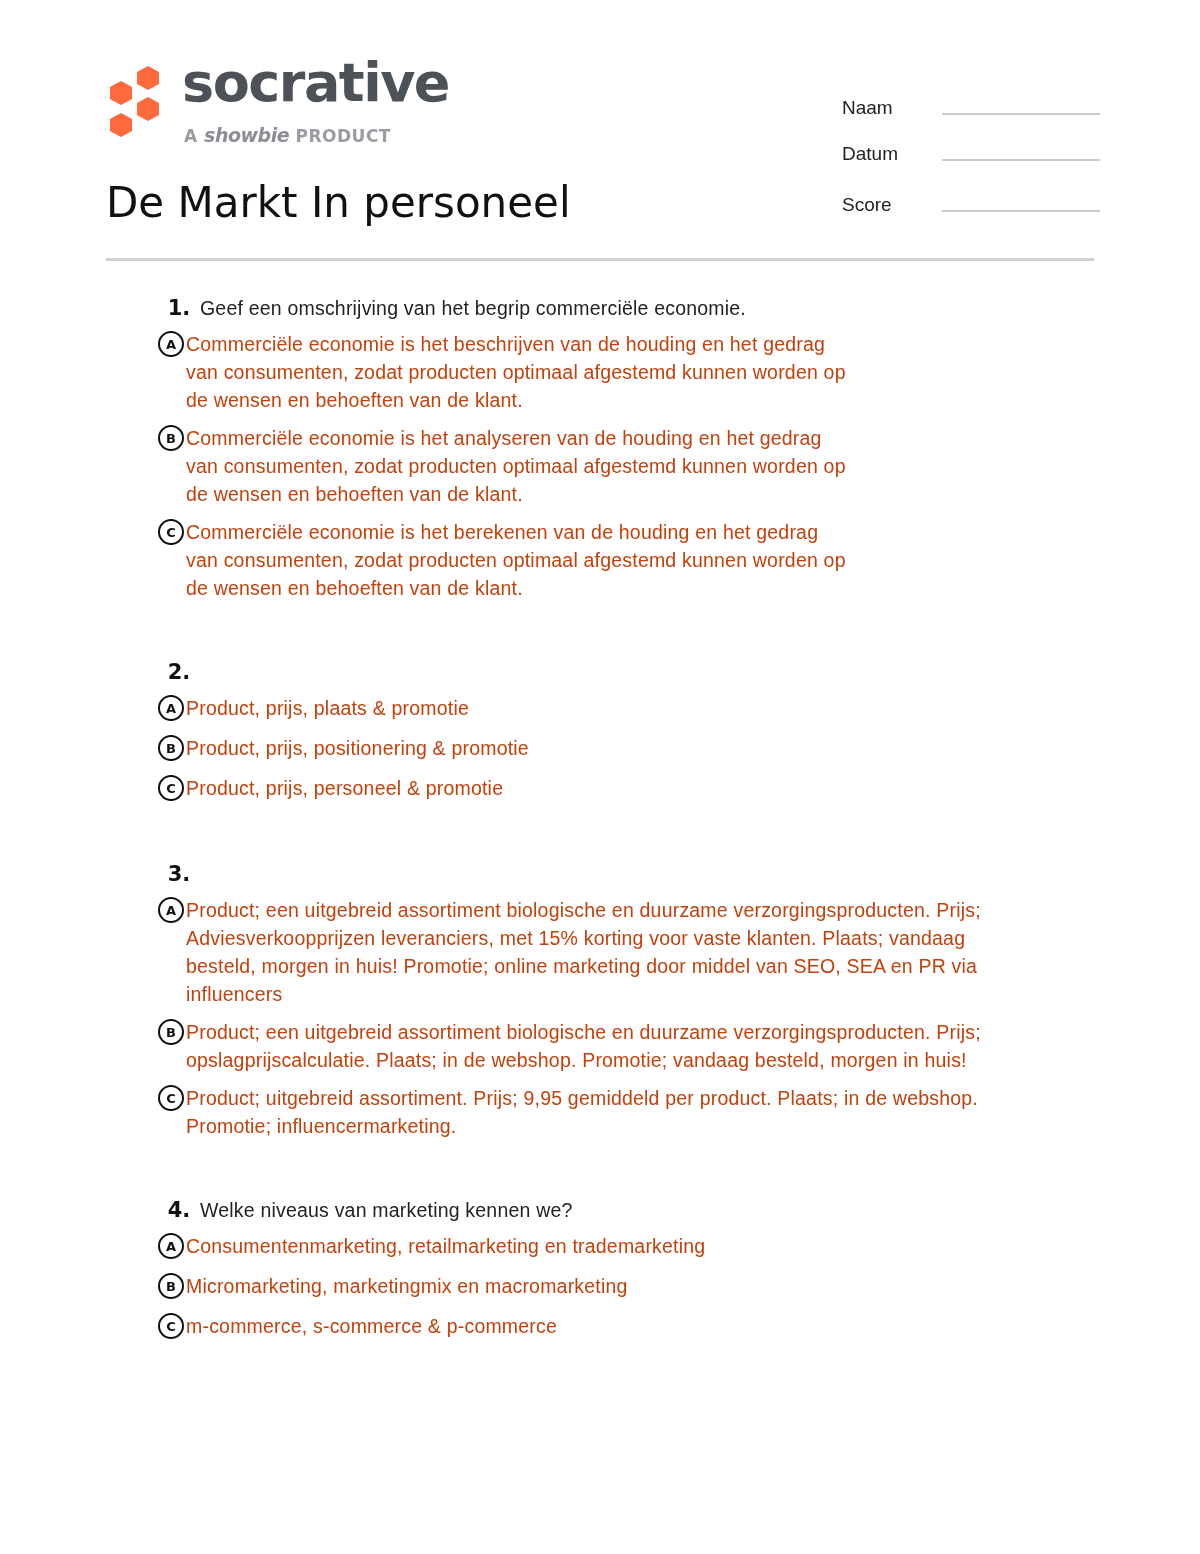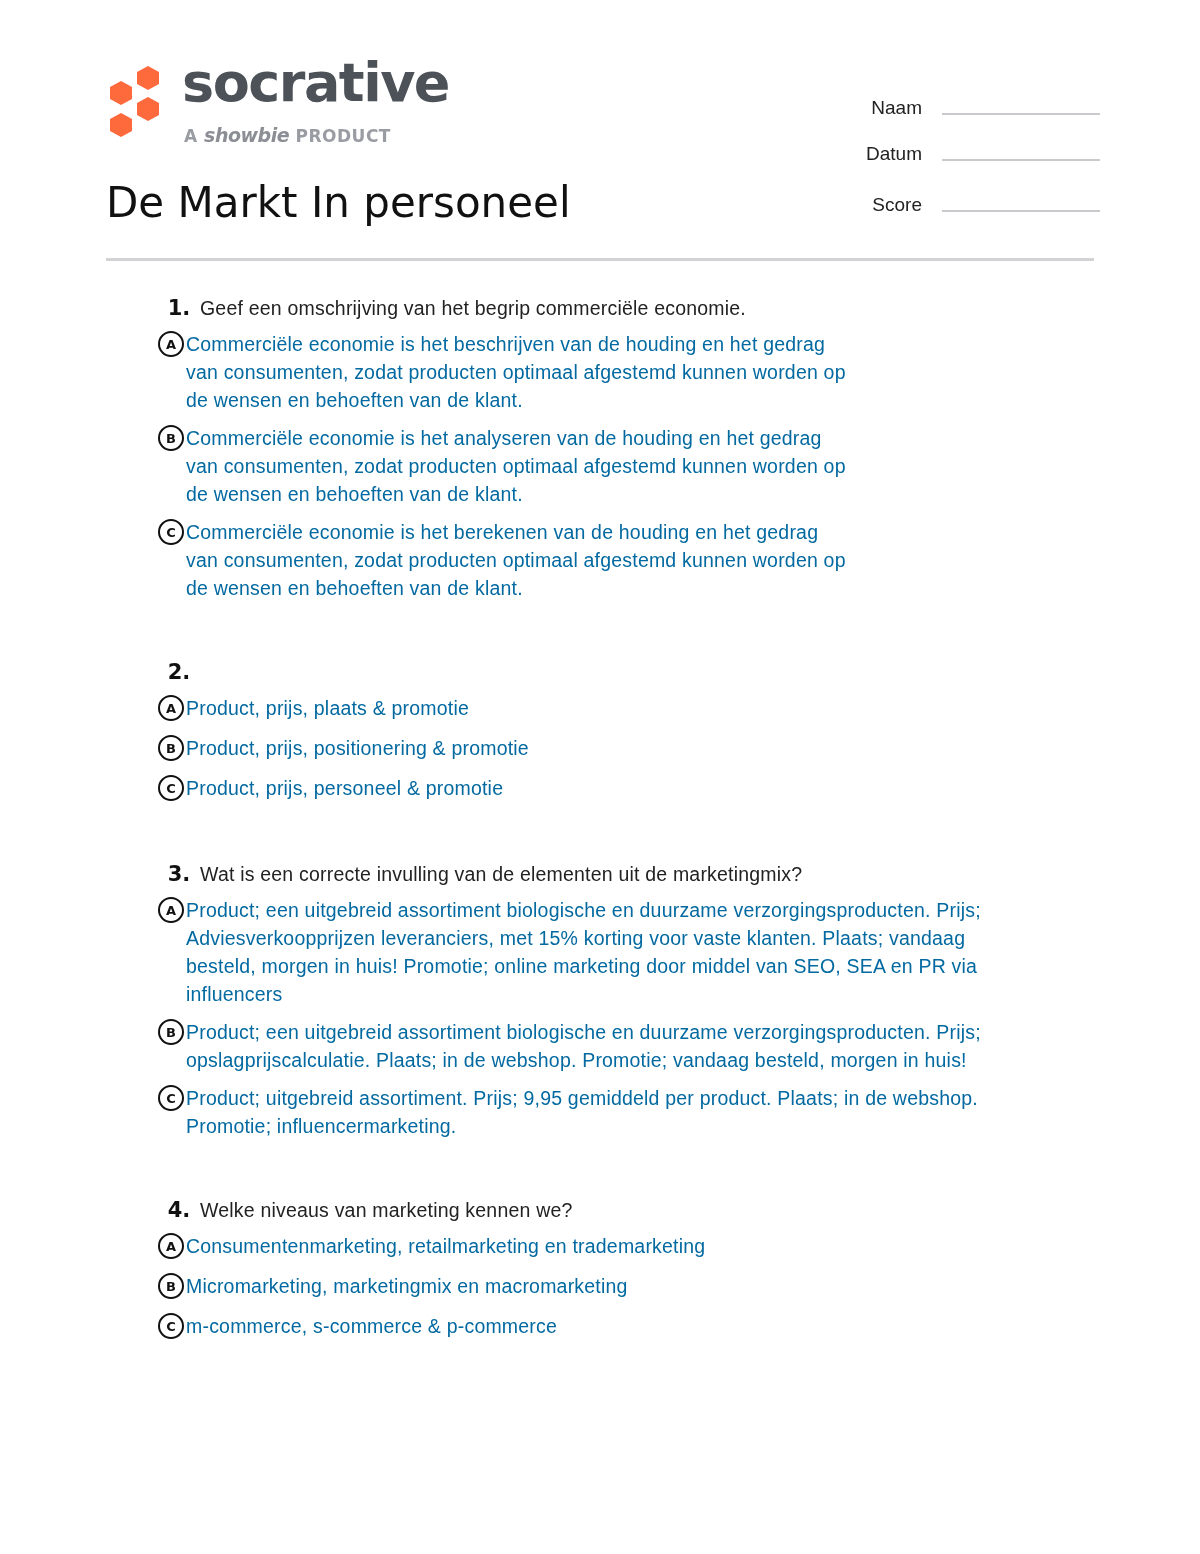--- a/index.html
+++ b/index.html
@@ -5,34 +5,34 @@
   html, body { margin: 0; padding: 0; background: #ffffff; }
   body { width: 1200px; height: 1554px; position: relative; overflow: hidden; font-family: "Liberation Sans", "DejaVu Sans", sans-serif; color: #1a1a1a; }
 
   .logo { position: absolute; left: 104px; top: 64px; width: 360px; height: 84px; }
   .logo-mark { position: absolute; left: 0; top: 0; width: 62px; height: 80px; }
   .logo-word { position: absolute; left: 78px; top: -8px; font-family: "DejaVu Sans", sans-serif; font-weight: bold; font-size: 54px; letter-spacing: -1.5px; color: #4d5259; line-height: 1; }
   .logo-sub { position: absolute; left: 80px; top: 60px; font-family: "DejaVu Sans", sans-serif; font-weight: bold; font-size: 17px; color: #9a9ca3; letter-spacing: 0.5px; white-space: nowrap; }
   .logo-sub .brand { color: #8c8e95; font-style: italic; letter-spacing: -0.5px; font-size: 19px; }
 
   .field { position: absolute; display: flex; align-items: flex-end; }
-  .field-label { font-size: 19px; color: #222; text-align: right; width: 80px; margin-right: 20px; line-height: 1; }
+  .field-label { font-size: 19px; color: #222; text-align: left; width: 80px; margin-right: 20px; line-height: 1; }
   .field-line { width: 158px; height: 2px; background: #c9cacd; margin-bottom: 2px; }
 
   .title { position: absolute; left: 106px; top: 180px; font-family: "DejaVu Sans", sans-serif; font-size: 42px; font-weight: 500; color: #111; letter-spacing: 0px; line-height: 1.1; }
   .divider { position: absolute; left: 106px; top: 258px; width: 988px; height: 3px; background: #d3d3d6; }
 
   .question { position: absolute; left: 158px; width: 900px; }
   .q-head { display: flex; align-items: baseline; margin-bottom: 10px; }
   .q-num { font-family: "DejaVu Sans", sans-serif; font-weight: bold; font-size: 21px; width: 42px; text-align: center; color: #111; }
   .q-text { font-size: 19.5px; color: #222; letter-spacing: 0.2px; text-align: right; }
 
   .option { display: flex; align-items: flex-start; margin-bottom: 10px; }
   .opt-badge { width: 26px; height: 26px; border: 2.5px solid #111; border-radius: 50%; box-sizing: border-box; display: flex; align-items: center; justify-content: center; font-family: "DejaVu Sans", sans-serif; font-weight: bold; font-size: 13px; color: #111; margin-top: 1px; flex: none; margin-right: 14px; }
-  .opt-text { font-size: 19.5px; line-height: 28px; color: #0369a1; letter-spacing: 0.2px; white-space: pre-line; }
+  .opt-text { font-size: 19.5px; line-height: 28px; color: #c2410c; letter-spacing: 0.2px; white-space: pre-line; }
 </style>
 </head>
 <body>
 
 <div class="logo">
   <svg class="logo-mark" viewBox="0 0 62 80">
     <g fill="#ff6a3d">
       <polygon points="44,2 55,8 55,20 44,26 33,20 33,8"></polygon>
       <polygon points="17,17 28,23 28,35 17,41 6,35 6,23"></polygon>
       <polygon points="44,33 55,39 55,51 44,57 33,51 33,39"></polygon>
@@ -102,21 +102,20 @@
   </div>
   <div class="option">
     <span class="opt-badge">C</span>
     <span class="opt-text" style="margin-left:-12px">Product, prijs, personeel &amp; promotie</span>
   </div>
 </div>
 
 <div class="question" style="top:862px;">
   <div class="q-head">
     <span class="q-num">3.</span>
-    <span class="q-text">Wat is een correcte invulling van de elementen uit de marketingmix?</span>
   </div>
   <div class="option">
     <span class="opt-badge">A</span>
     <span class="opt-text" style="margin-left:-12px">Product; een uitgebreid assortiment biologische en duurzame verzorgingsproducten. Prijs;
 Adviesverkoopprijzen leveranciers, met 15% korting voor vaste klanten. Plaats; vandaag
 besteld, morgen in huis! Promotie; online marketing door middel van SEO, SEA en PR via
 influencers</span>
   </div>
   <div class="option">
     <span class="opt-badge">B</span>

